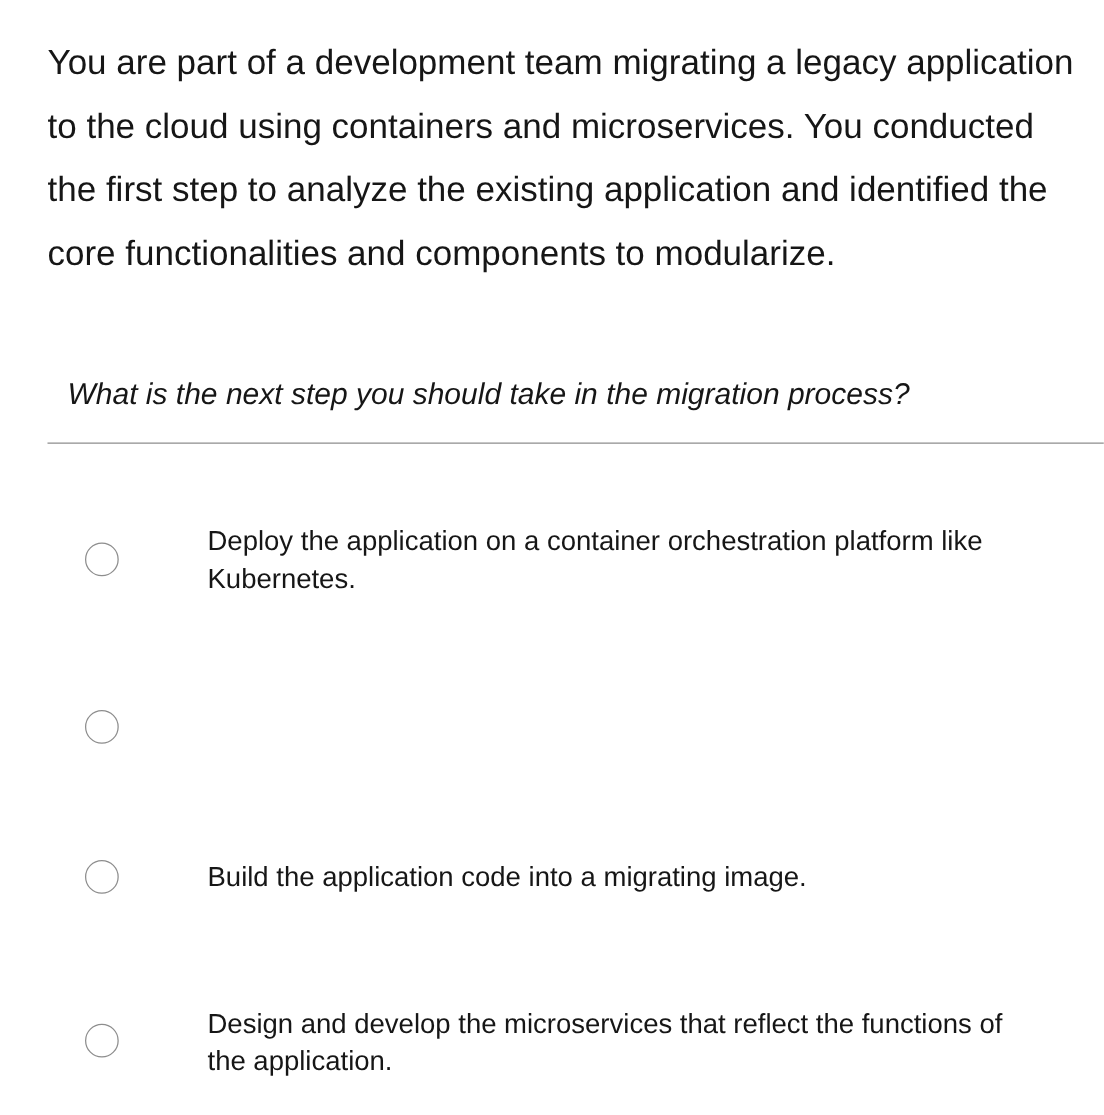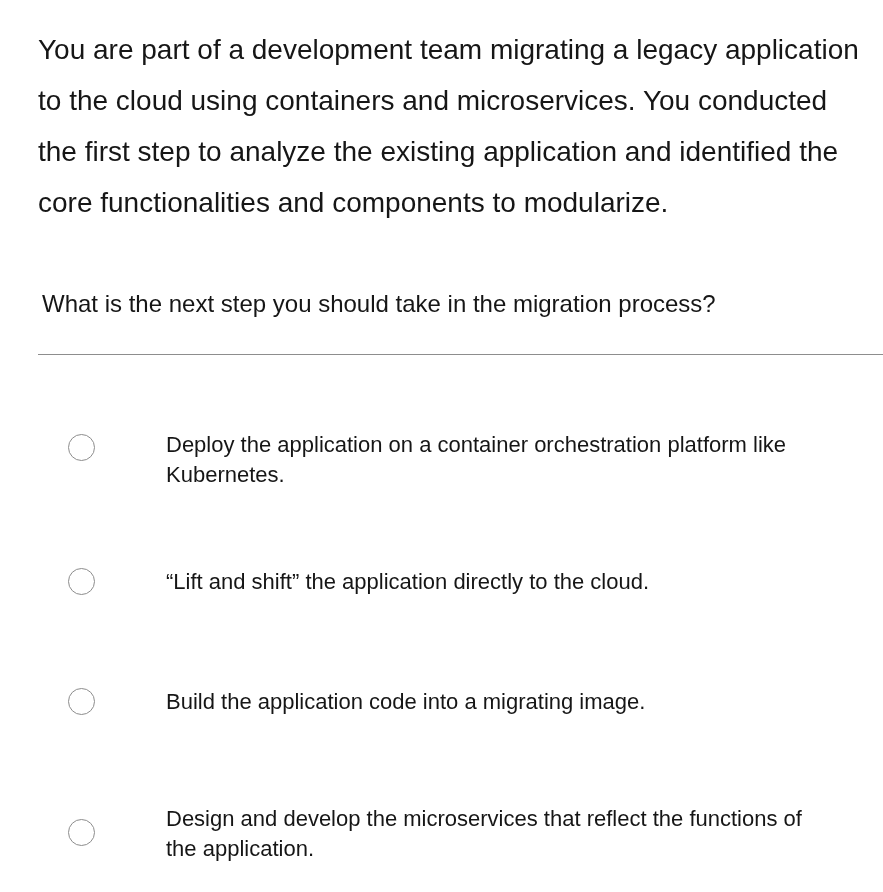--- a/index.html
+++ b/index.html
@@ -1,42 +1,41 @@
 <!DOCTYPE html>
 <html><head>
   <meta charset="utf-8">
   <style>
     html, body { margin: 0; padding: 0; background: #ffffff; }
     body { width: 883px; height: 892px; overflow: hidden; position: relative;
            font-family: "Liberation Sans", "DejaVu Sans", sans-serif; color: #161616; }
     .stem { position: absolute; left: 38px; top: 24px; width: 830px;
             font-size: 28px; line-height: 51px; margin: 0; }
-    .question { position: absolute; left: 38px; top: 276px; font-size: 24px; line-height: 48px; margin: 4px; }
+    .question { position: absolute; left: 38px; top: 276px; font-size: 24px; line-height: 48px; margin: 16px; font-style: italic; }
     .divider { position: absolute; left: 38px; top: 354px; width: 845px; height: 0;
                border-top: 1.5px solid #8d8d8d; }
     .option { position: absolute; left: 38px; width: 845px; cursor: pointer; }
     .radio { position: absolute; left: 30px; width: 27px; height: 27px; border-radius: 50%;
              border: 1.5px solid #8d8d8d; background: #fff; box-sizing: border-box; }
     .opt-label { position: absolute; left: 128px; width: 670px; font-size: 22px; line-height: 30px; }
   </style>
 </head>
 <body>
 
 <p class="stem">You are part of a development team migrating a legacy application to the cloud using containers and microservices. You conducted the first step to analyze the existing application and identified the core functionalities and components to modularize.</p>
 <p class="question">What is the next step you should take in the migration process?</p>
 <div class="divider"></div>
 
 <div class="option" style="top:418px;height:60px;">
   <span class="radio" style="top:16px;"></span>
-  <span class="opt-label" style="top:12px;">Deploy the application on a container orchestration platform like Kubernetes.</span>
+  <span class="opt-label" style="top:0;">Deploy the application on a container orchestration platform like Kubernetes.</span>
 </div>
 
 <div class="option" style="top:567px;height:30px;">
   <span class="radio" style="top:1px;"></span>
-  <span class="opt-label" style="top:0;">“Lift and shift” the application directly to the cloud.</span>
 </div>
 
 <div class="option" style="top:687px;height:30px;">
   <span class="radio" style="top:1px;"></span>
   <span class="opt-label" style="top:0;">Build the application code into a migrating image.</span>
 </div>
 
 <div class="option" style="top:804px;height:60px;">
   <span class="radio" style="top:15px;"></span>
   <span class="opt-label" style="top:0;">Design and develop the microservices that reflect the functions of the application.</span>

